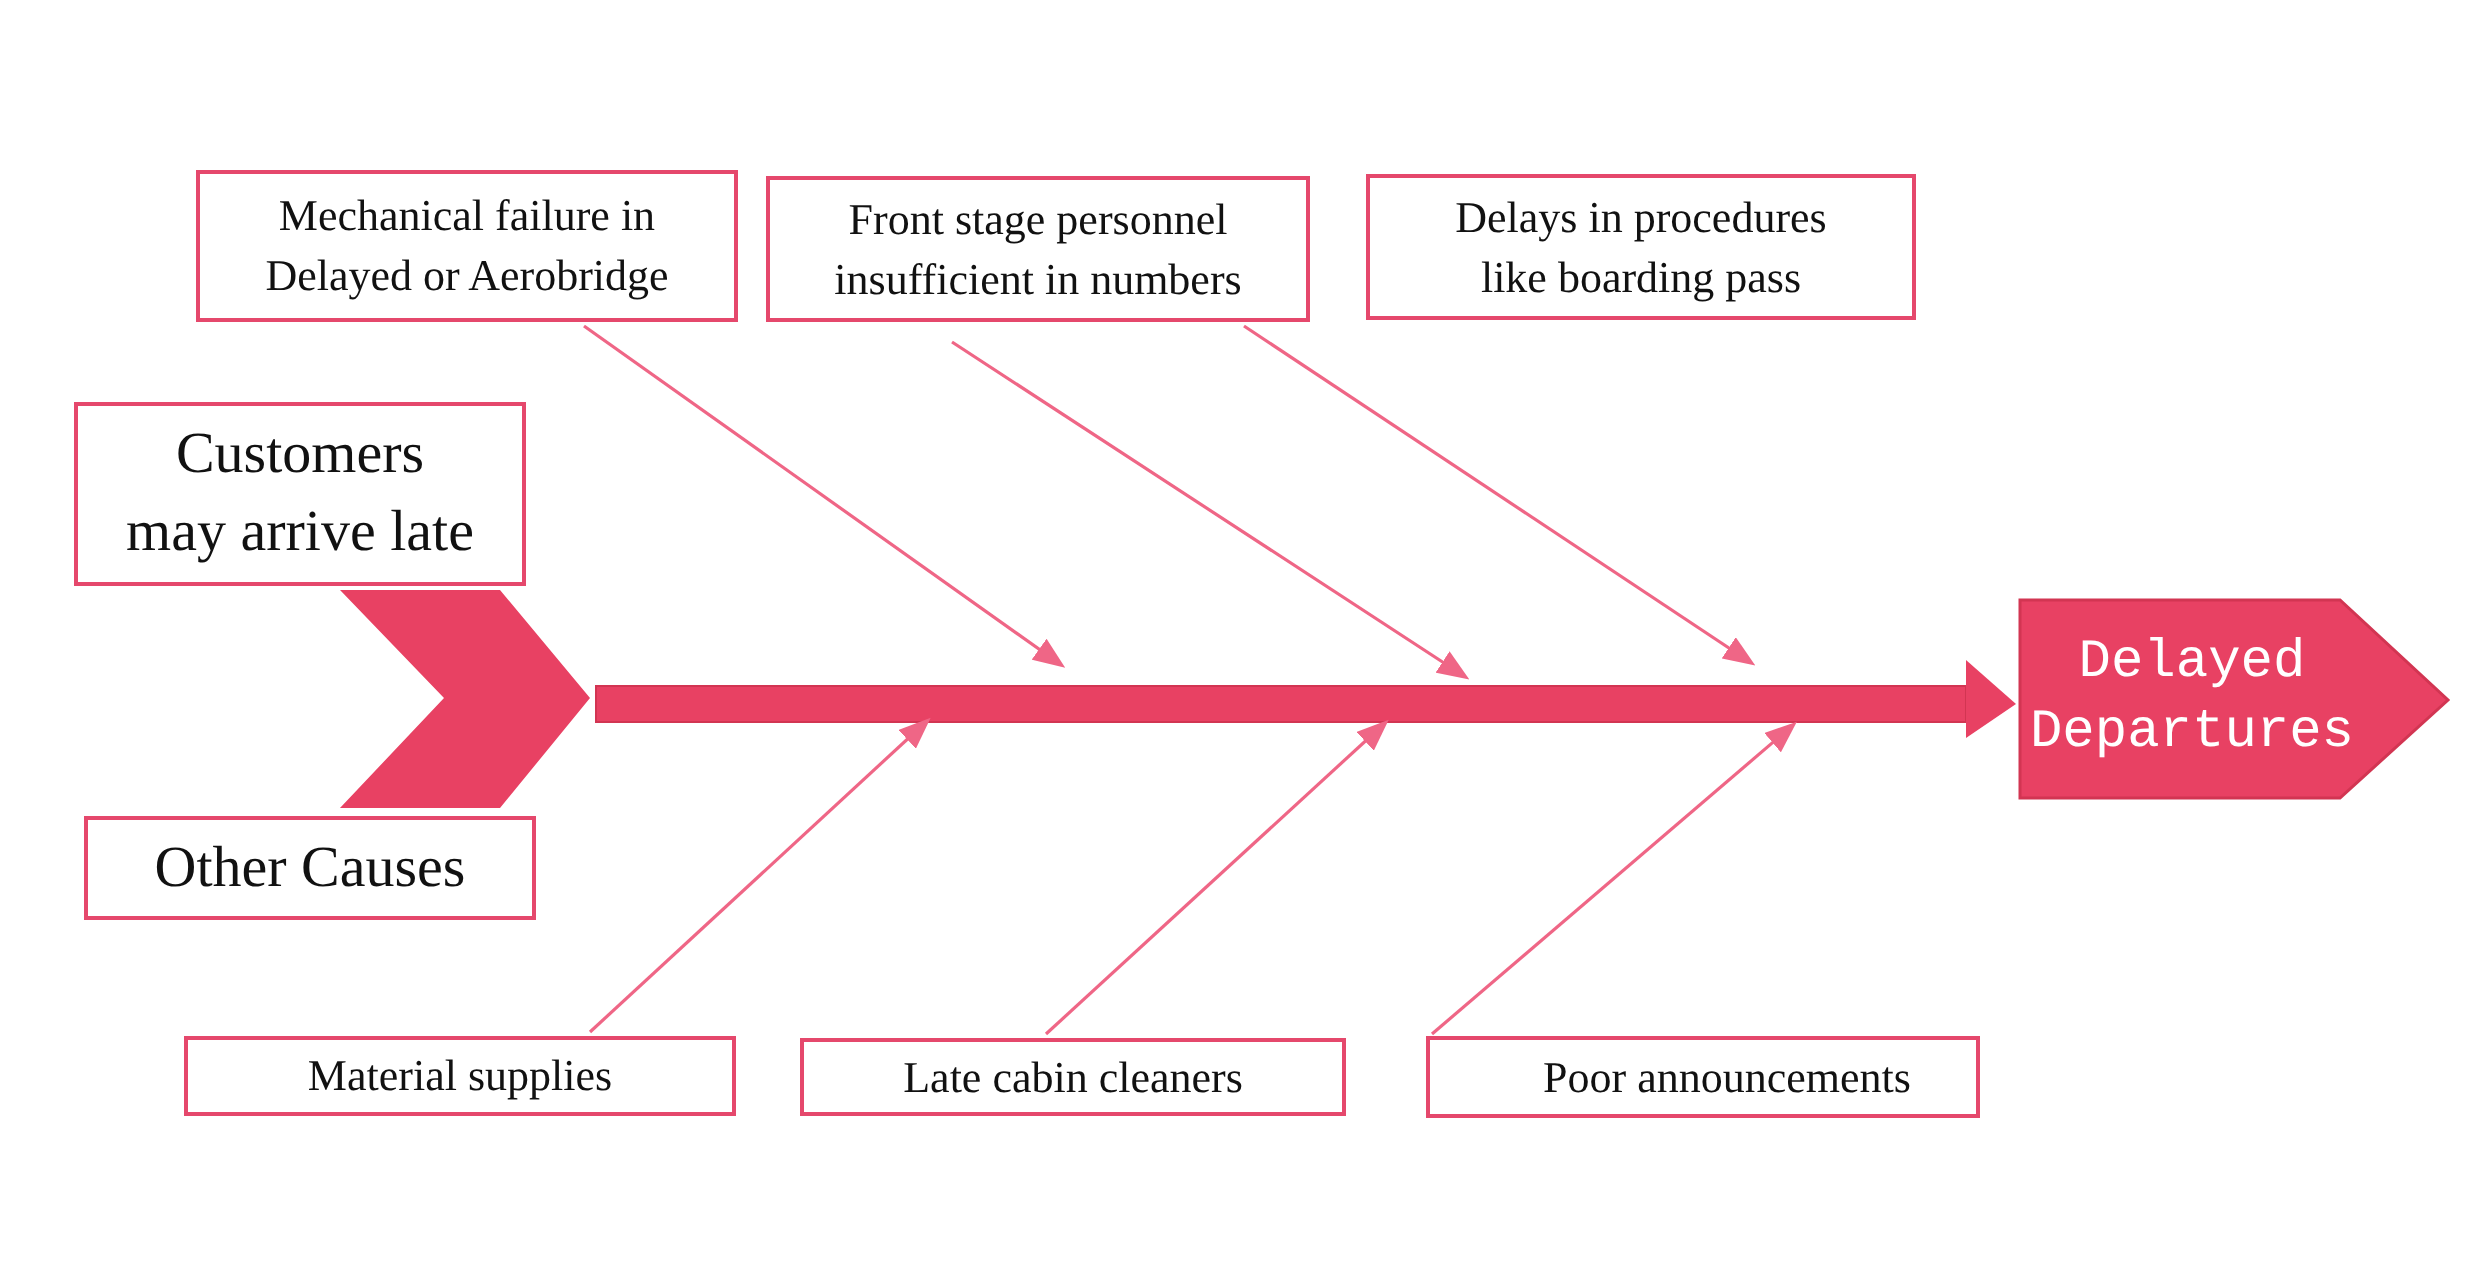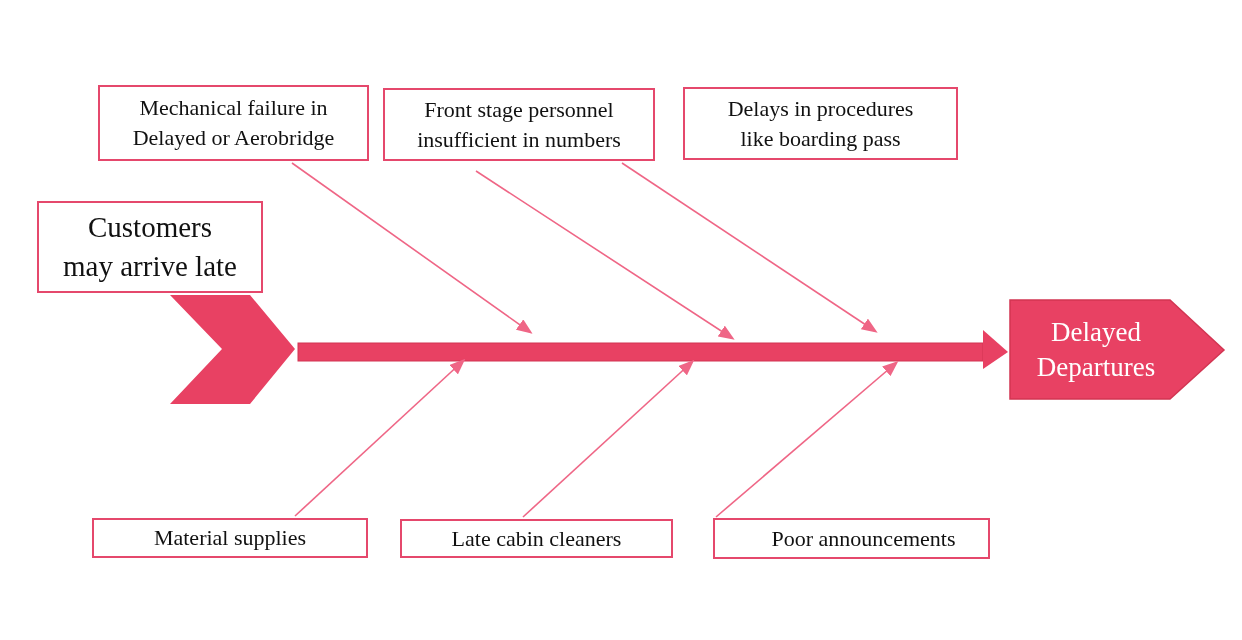--- a/index.html
+++ b/index.html
@@ -60,21 +60,21 @@
     left: 1012px;
     top: 300px;
     width: 168px;
     height: 99px;
     display: flex;
     flex-direction: column;
     align-items: center;
     justify-content: center;
     text-align: center;
     color: var(--effect-text);
-    font-family: Liberation Serif, serif;
+    font-family: Liberation Mono, monospace;
     font-size: 27px;
     line-height: 35px;
   }
   .effect-label .line { display: block; white-space: nowrap; }
 </style>
 </head>
 <body>
 
 <div class="canvas">
 
@@ -111,20 +111,23 @@
   </div>
   <div class="cause-box cause-small box-delays">
     <span class="line">Delays in procedures</span>
     <span class="line">like boarding pass</span>
   </div>
 
   <div class="cause-box cause-large box-customers">
     <span class="line">Customers</span>
     <span class="line">may arrive late</span>
   </div>
+  <div class="cause-box cause-large box-other">
+    <span class="line">Other Causes</span>
+  </div>
 
   <div class="cause-box cause-small box-material">
     <span class="line">Material supplies</span>
   </div>
   <div class="cause-box cause-small box-late">
     <span class="line">Late cabin cleaners</span>
   </div>
   <div class="cause-box cause-small box-poor">
     <span class="line">Poor announcements</span>
   </div>

